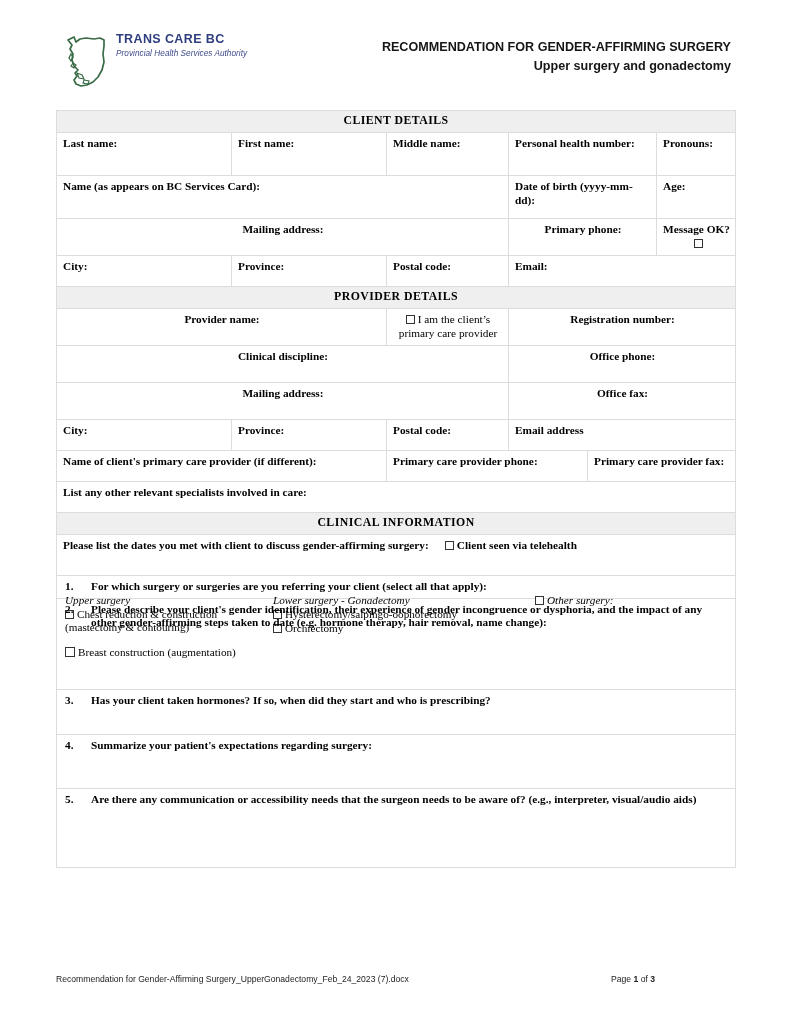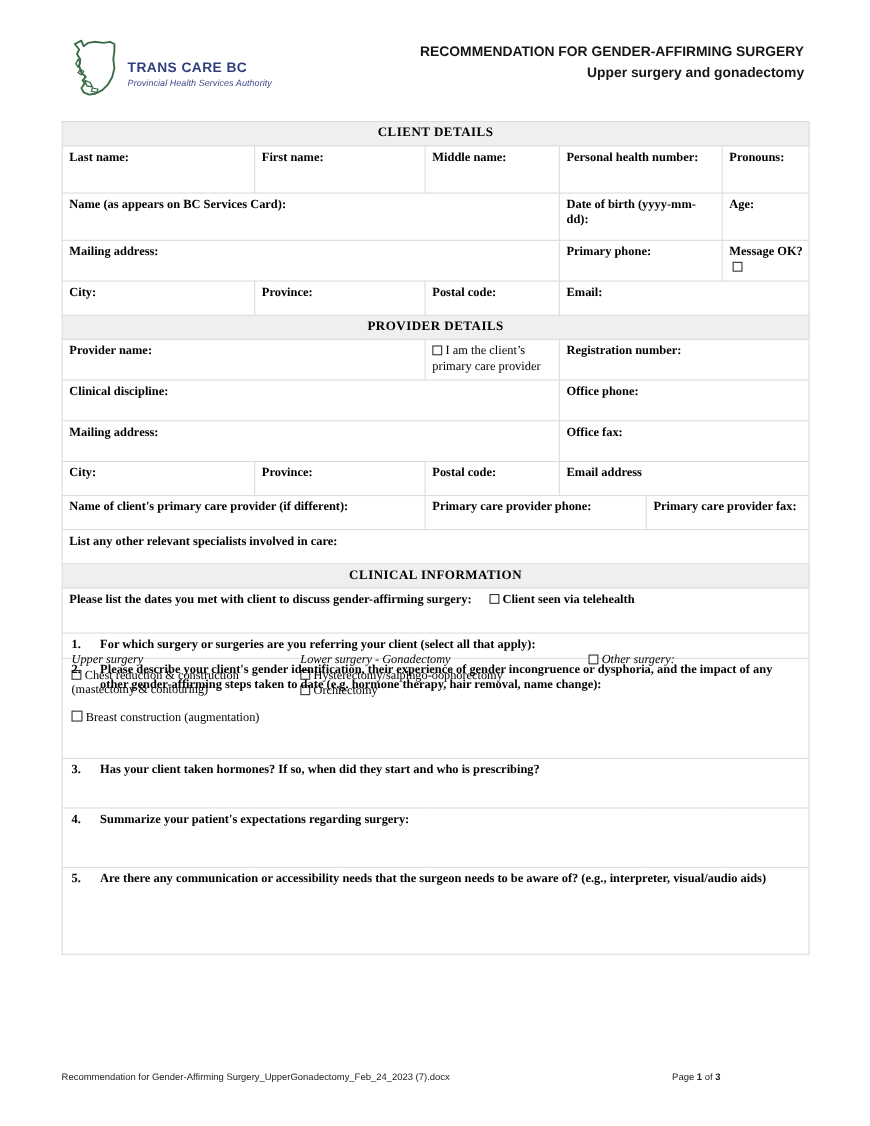--- a/index.html
+++ b/index.html
@@ -38,21 +38,21 @@
     width: 250px; height: 64px;
   }
   .logo-map {
     position: absolute;
     left: 4px; top: 2px;
     width: 62px; height: 62px;
   }
   .logo-text {
     position: absolute;
     left: 60px;
-    top: 26px;
+    top: 4px;
   }
   .logo-title {
     font-size: 12.5px;
     font-weight: bold;
     color: #2f3e7e;
     letter-spacing: 0.4px;
     line-height: 14px;
   }
   .logo-sub {
     font-size: 8.2px;
@@ -95,21 +95,21 @@
   td.section-head {
     background: #efefef;
     text-align: center;
     font-size: 11.8px;
     font-weight: bold;
     letter-spacing: 0.45px;
     padding: 3px 4px 4px 4px;
     height: 14px;
   }
   td.tall  { height: 34px; }
-  td.tall2 { height: 28px; }
+  td.tall2 { height: 28px; text-align: center; }
   td.tall3 { height: 22px; }
 
   .reg {
     font-weight: normal;
   }
   .ital {
     font-style: italic;
     font-weight: normal;
   }
 

